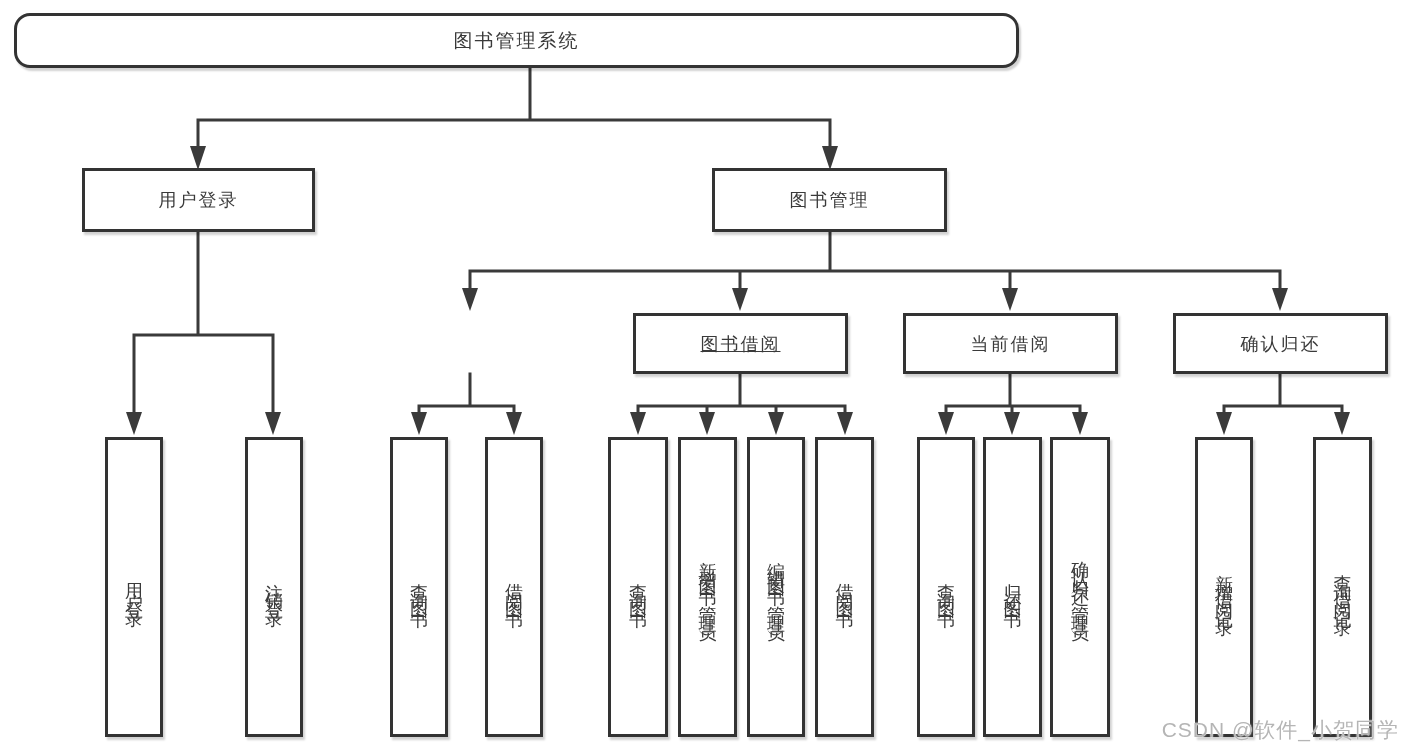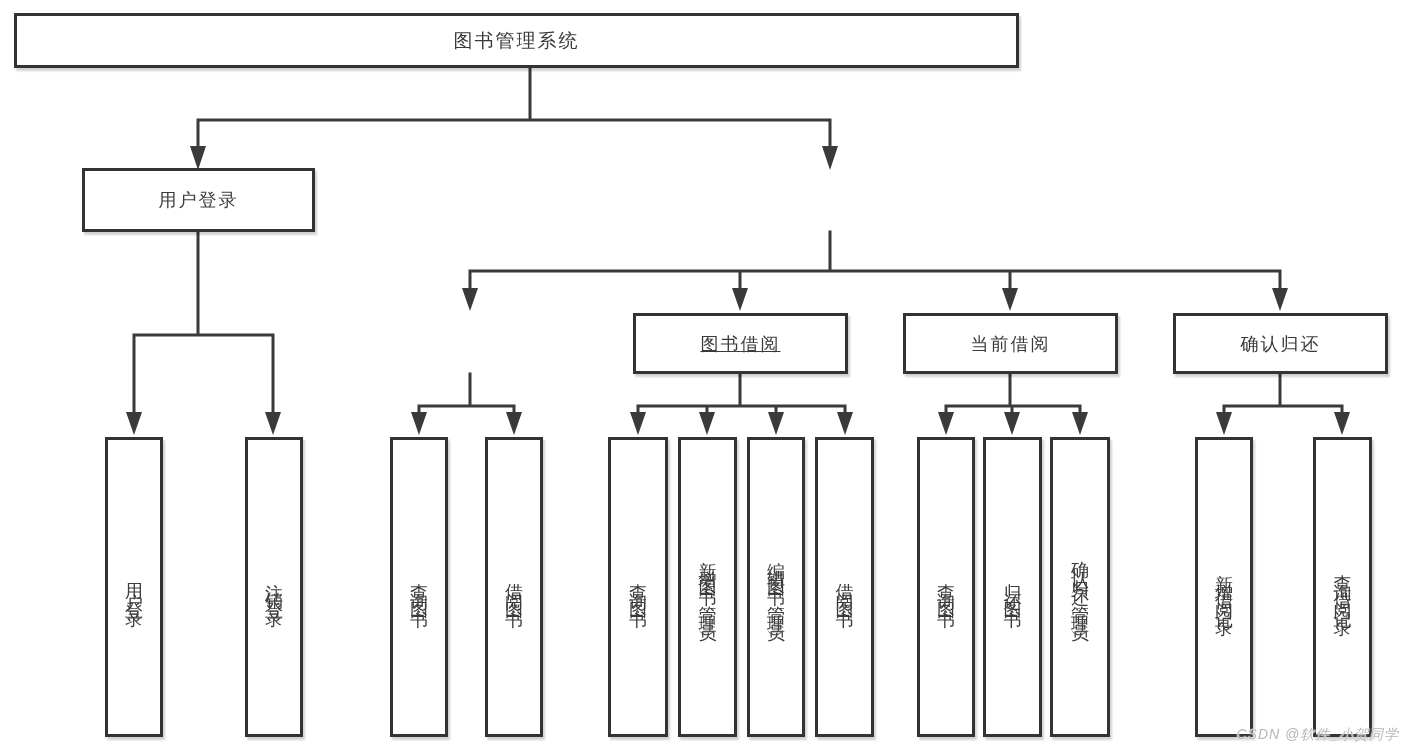--- a/index.html
+++ b/index.html
@@ -28,42 +28,41 @@
     border: 3px solid #333333;
     box-shadow: 2px 3px 2px rgba(0,0,0,0.18);
     display: flex;
     align-items: center;
     justify-content: center;
     color: #3a3a3a;
     z-index: 2;
   }
 
   .node { font-size: 18px; letter-spacing: 2px; white-space: nowrap; }
-  .node.root { font-size: 19px; }
+  .node.root { font-size: 19px; border-radius: 16px; }
 
   .vnode { top: 437px; height: 300px; font-size: 18px; }
   .vnode .vtext {
     writing-mode: vertical-rl;
     text-orientation: mixed;
     letter-spacing: 9px;
     line-height: 1;
     max-height: 292px;
   }
 
   .watermark {
     position: absolute;
     right: 6px;
     bottom: 3px;
-    font-size: 14px;
+    font-size: 21px;
     letter-spacing: 1px;
     color: #b5b5b5;
     text-shadow: 0 0 2px #ffffff, 0 0 1px #ffffff;
     z-index: 5;
     white-space: nowrap;
-    font-style: italic;
   }
 </style>
 </head>
 <body>
 
 <div class="canvas">
 
   <svg class="connectors" viewBox="0 0 1405 747" xmlns="http://www.w3.org/2000/svg" aria-hidden="true">
     <g stroke="#3a3a3a" stroke-width="3" fill="none" stroke-linecap="square">
       <path d="M530 68 V120 M198 120 H830 M198 120 V151 M830 120 V151"></path>
@@ -96,20 +95,23 @@
       <polygon points="1334,412 1350,412 1342,435"></polygon>
     </g>
   </svg>
 
   <div class="node root" style="left:14px; top:13px; width:1005px; height:55px;">
     <span>图书管理系统</span>
   </div>
 
   <div class="node" style="left:82px; top:168px; width:233px; height:64px;">
     <span>用户登录</span>
+  </div>
+  <div class="node" style="left:712px; top:168px; width:235px; height:64px;">
+    <span>图书管理</span>
   </div>
 
   <div class="node" style="left:633px; top:313px; width:215px; height:61px;text-decoration:underline;">
     <span>图书借阅</span>
   </div>
   <div class="node" style="left:903px; top:313px; width:215px; height:61px;">
     <span>当前借阅</span>
   </div>
   <div class="node" style="left:1173px; top:313px; width:215px; height:61px;">
     <span>确认归还</span>

